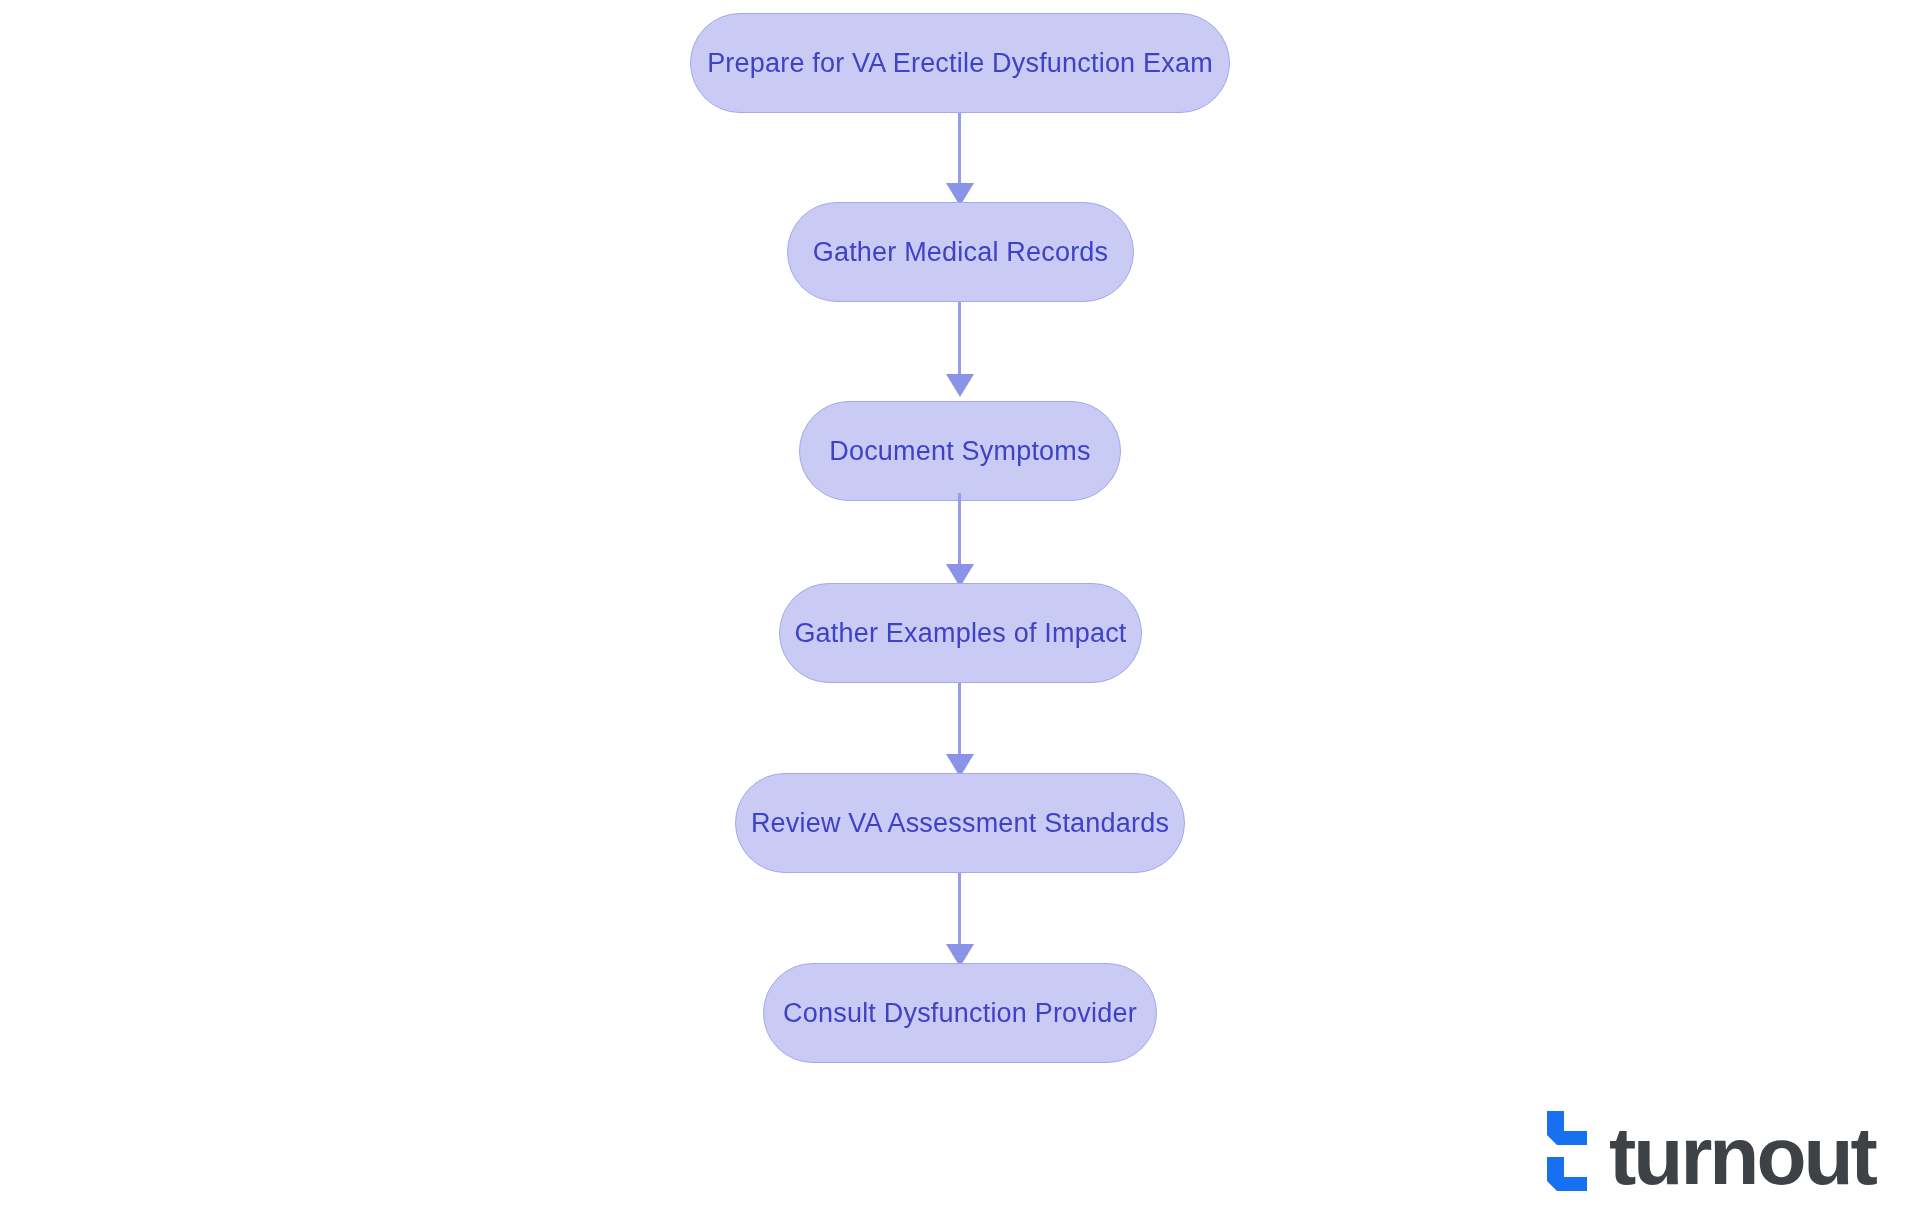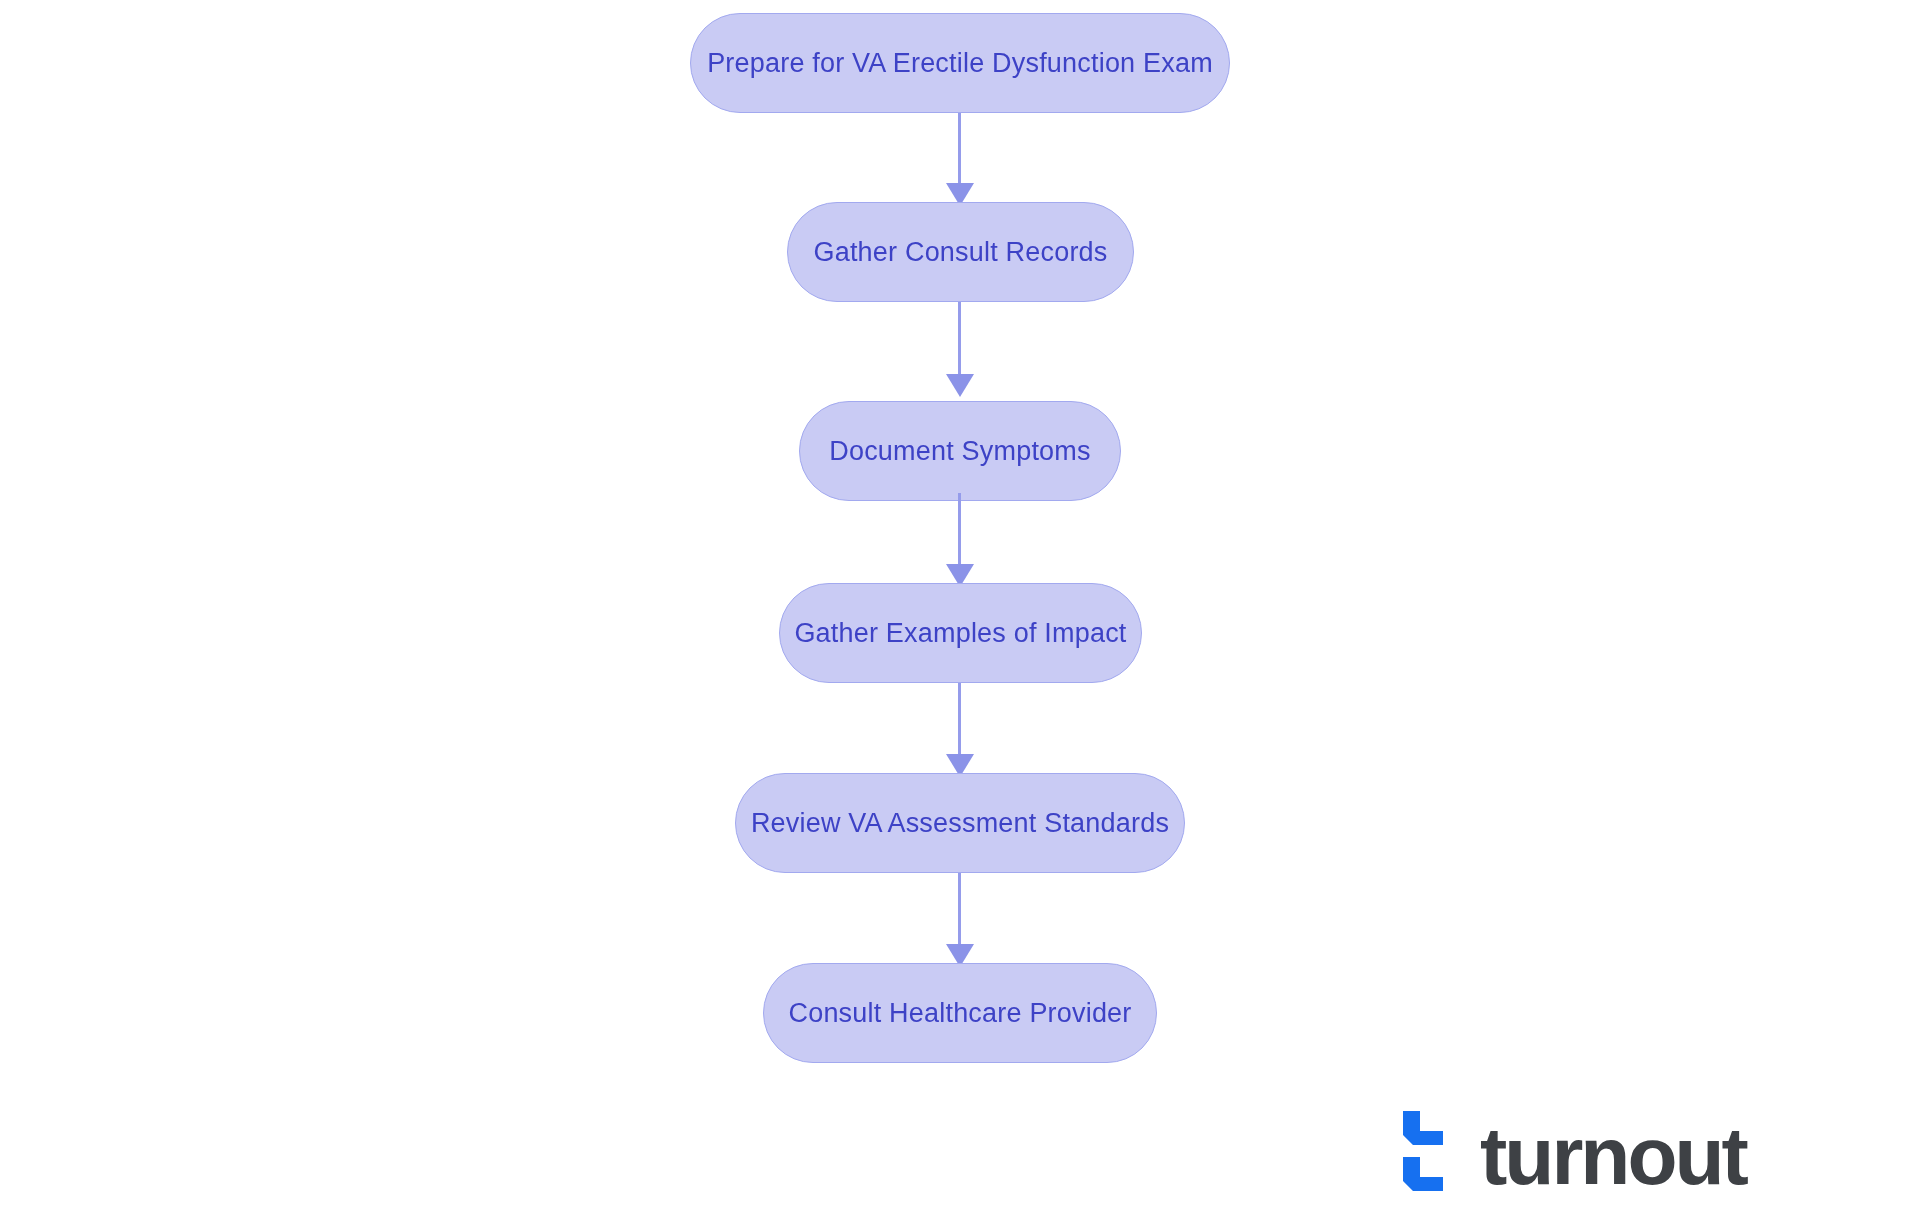--- a/index.html
+++ b/index.html
@@ -63,26 +63,26 @@
     border-top: 23px solid var(--arrow-head, #8b93e8);
   }
   .h1 { top: 183px; }
   .h2 { top: 374px; }
   .h3 { top: 564px; }
   .h4 { top: 754px; }
   .h5 { top: 944px; }
 
   .logo {
     position: absolute;
-    left: 1401px;
+    left: 1545px;
     top: 1106px;
     height: 94px;
     display: flex;
     align-items: center;
-    gap: 37px;
+    gap: 22px;
   }
   .logo-icon svg {
     display: block;
   }
   .logo-text {
     font-size: 82px;
     font-weight: 700;
     letter-spacing: -3px;
     line-height: 1;
     color: var(--logo-wordmark-color, #3e4145);
@@ -95,21 +95,21 @@
 <div class="canvas">
 
   <div class="node n1">
     <span>Prepare for VA Erectile Dysfunction Exam</span>
   </div>
 
   <div class="arrow-line l1"></div>
   <div class="arrow-head h1"></div>
 
   <div class="node n2">
-    <span>Gather Consult Records</span>
+    <span>Gather Medical Records</span>
   </div>
 
   <div class="arrow-line l2"></div>
   <div class="arrow-head h2"></div>
 
   <div class="node n3">
     <span>Document Symptoms</span>
   </div>
 
   <div class="arrow-line l3"></div>
@@ -123,21 +123,21 @@
   <div class="arrow-head h4"></div>
 
   <div class="node n5">
     <span>Review VA Assessment Standards</span>
   </div>
 
   <div class="arrow-line l5"></div>
   <div class="arrow-head h5"></div>
 
   <div class="node n6">
-    <span>Consult Healthcare Provider</span>
+    <span>Consult Dysfunction Provider</span>
   </div>
 
   <div class="logo">
     <span class="logo-icon">
       <svg width="42" height="84" viewBox="0 0 42 84" xmlns="http://www.w3.org/2000/svg">
         <path d="M2 0 H19 V20 H42 V34 H12 L2 24 Z" fill="var(--logo-icon-color, #1670f0)"></path>
         <path d="M2 46 H19 V66 H42 V80 H12 L2 70 Z" fill="var(--logo-icon-color, #1670f0)"></path>
       </svg>
     </span>
     <span class="logo-text">turnout</span>

